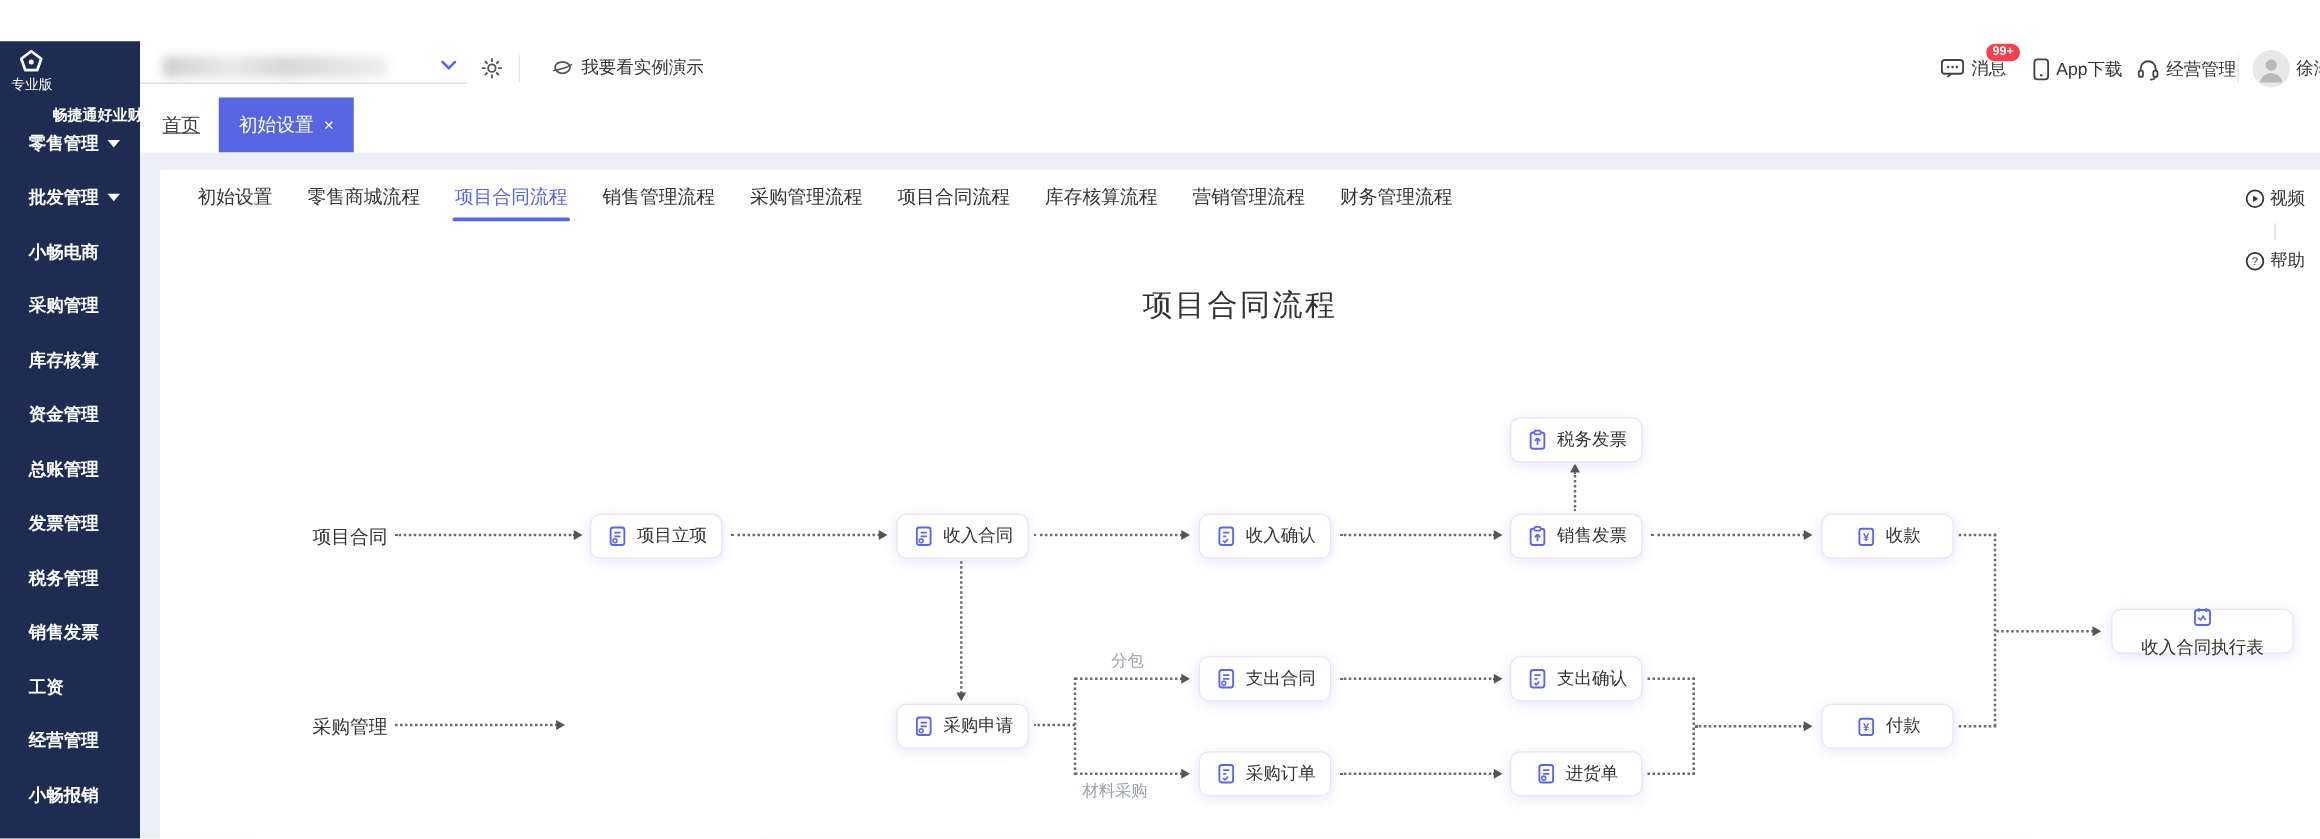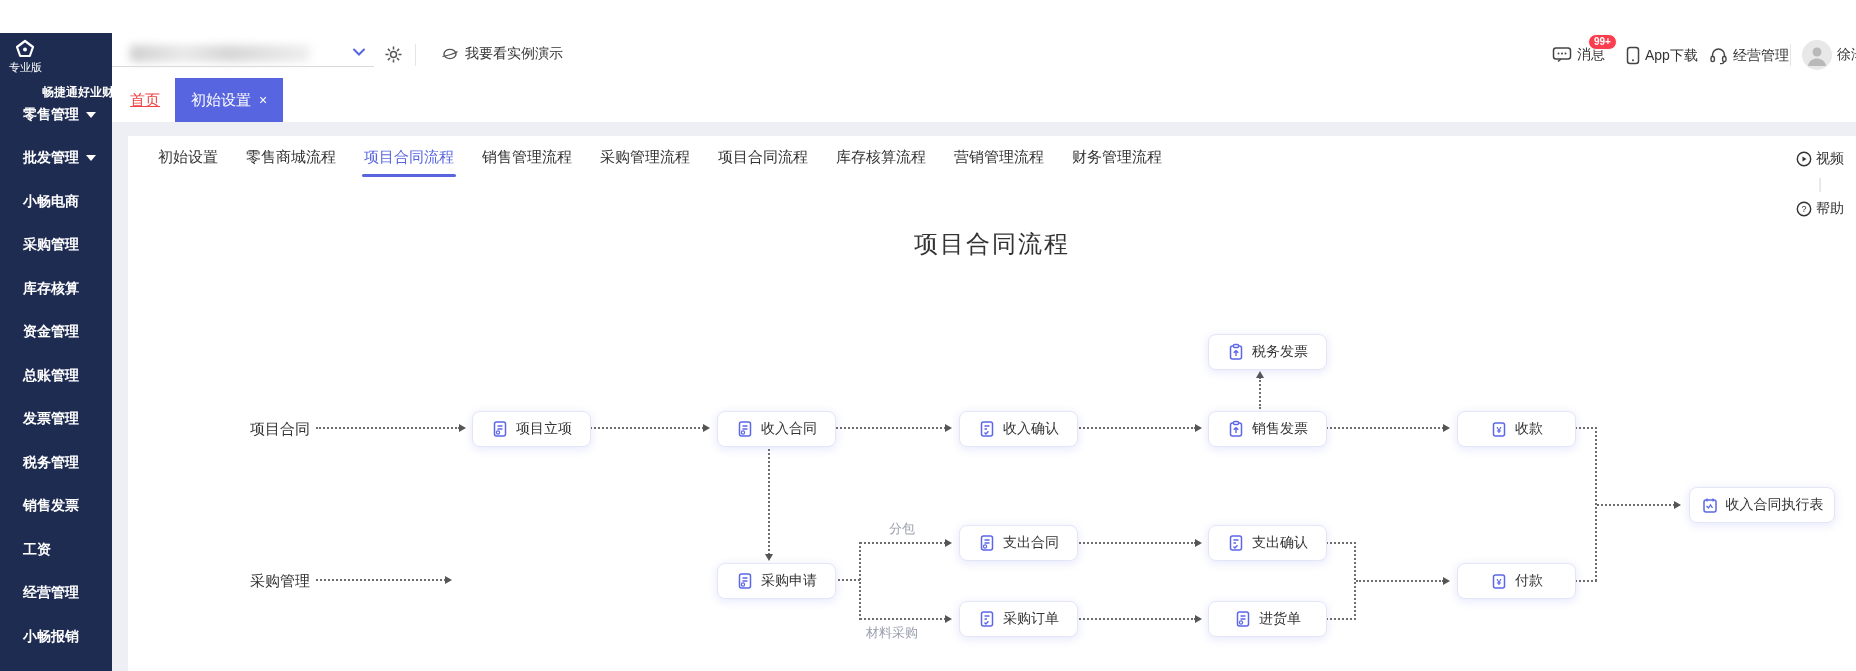--- a/index.html
+++ b/index.html
@@ -25,21 +25,21 @@
   .name-underline{position:absolute;left:0px;top:33px;width:262px;height:1px;background:#d9d9d9;}
   .tb-item{position:absolute;display:flex;align-items:center;gap:5px;font-size:14px;color:#333;cursor:pointer;white-space:nowrap;}
   .tb-divider{position:absolute;top:11px;width:1px;height:22px;background:#e5e5e5;}
   .badge{position:absolute;left:36px;top:-12px;background:#fa3e4e;color:#fff;font-size:10px;line-height:12px;
          padding:1px 5px;border-radius:8px;border:1px solid #fff;font-weight:bold;text-align:right;}
   .avatar{width:30px;height:30px;border-radius:50%;background:#e8e8e8;display:flex;align-items:center;justify-content:center;overflow:hidden;}
 
   
   .tabstrip{position:absolute;left:112px;top:78px;width:1744px;height:44px;background:#fff;}
   .home-tab{position:absolute;left:18px;top:0;height:44px;display:flex;align-items:center;
-            font-size:15px;color:#ef4444;cursor:pointer;text-decoration:underline;}
+            font-size:15px;color:#404040;cursor:pointer;text-decoration:underline;}
   .active-tab{position:absolute;left:63px;top:0;width:108px;height:44px;background:#5865e0;color:#fff;
               display:flex;align-items:center;justify-content:center;gap:8px;font-size:15px;cursor:pointer;}
   .close-x{font-size:14px;line-height:14px;cursor:pointer;}
 
   
   .content-bg{position:absolute;left:112px;top:122px;width:1744px;height:549px;background:#edeff4;}
   .panel{position:absolute;left:128px;top:136px;width:1728px;height:535px;background:#fff;}
 
   .nav-tabs{position:absolute;left:30px;top:12px;display:flex;gap:28px;font-size:15px;color:#333;}
   .nav-tab{cursor:pointer;position:relative;padding-bottom:10px;white-space:nowrap;}
@@ -47,24 +47,24 @@
   .nav-tab.active::after{content:"";position:absolute;left:-2px;right:-2px;bottom:0;height:3px;background:#5865e0;border-radius:2px;}
   .panel-tools{position:absolute;right:12px;top:14px;display:flex;align-items:center;gap:8px;font-size:14px;color:#333;flex-direction:column;}
   .panel-tools .sep{color:#dcdcdc;}
   .ptool{display:flex;align-items:center;gap:4px;cursor:pointer;white-space:nowrap;}
 
   .flow-title{position:absolute;left:0;top:92px;width:1728px;text-align:center;font-size:24px;color:#333;
               font-weight:500;letter-spacing:2px;}
 
   
   .lane-label{position:absolute;font-size:15px;color:#333;font-weight:500;white-space:nowrap;}
-  .node{position:absolute;width:119px;height:36px;background:#fff;border:1px solid #e4e6f7;border-radius:8px;
+  .node{position:absolute;width:106px;height:36px;background:#fff;border:1px solid #e4e6f7;border-radius:8px;
         display:flex;align-items:center;justify-content:center;gap:7px;font-size:14px;color:#333;
         box-shadow:0 2px 10px rgba(90,103,232,.16);cursor:pointer;white-space:nowrap;}
-  .node.wide{width:146px;}
+  .node.wide{width:146px;flex-direction:column;}
   .nicon{display:flex;align-items:center;}
   .dash-h{position:absolute;height:0;border-top:2px dotted #6d6d6d;}
   .dash-v{position:absolute;width:0;border-left:2px dotted #6d6d6d;}
   .ah-r{position:absolute;width:0;height:0;border-top:4px solid transparent;border-bottom:4px solid transparent;border-left:7px solid #555;}
   .ah-u{position:absolute;width:0;height:0;border-left:4px solid transparent;border-right:4px solid transparent;border-bottom:7px solid #555;}
   .ah-d{position:absolute;width:0;height:0;border-left:4px solid transparent;border-right:4px solid transparent;border-top:7px solid #555;}
   .branch-label{position:absolute;font-size:13px;color:#9a9fae;text-align:center;white-space:nowrap;}
 
   svg{display:block;}
 </style>

